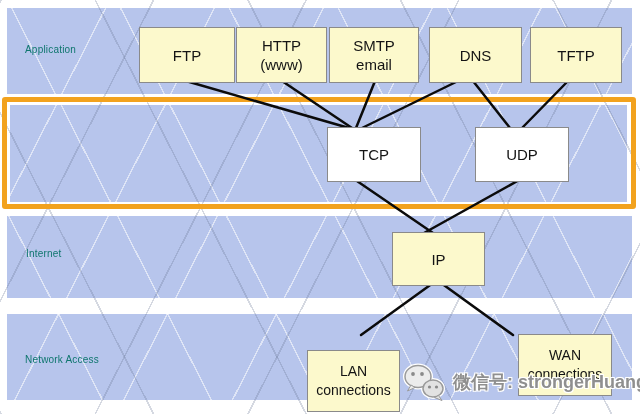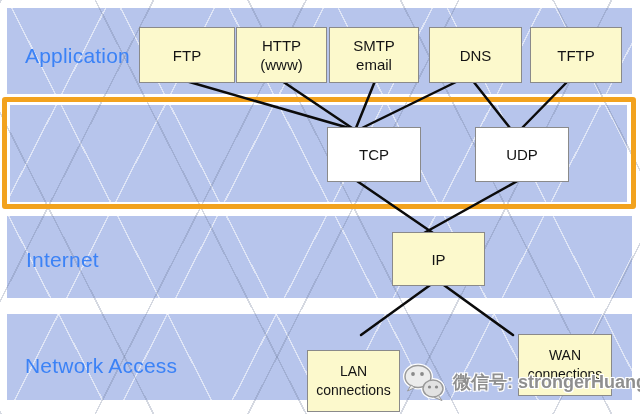--- a/index.html
+++ b/index.html
@@ -19,21 +19,21 @@
       repeating-linear-gradient(63deg,  rgba(255,255,255,.55) 0 1.4px, transparent 1.4px 97px),
       repeating-linear-gradient(117deg, rgba(255,255,255,.55) 0 1.4px, transparent 1.4px 97px);
   }
   
   .frame{
     position:absolute;left:2px;top:97px;width:624px;height:102px;
     border:5px solid #f2a21e;border-radius:3px;background:transparent;z-index:3;
   }
   svg.wires{position:absolute;left:0;top:0;z-index:4;}
   .label{
-    position:absolute;z-index:5;color:#3b82f6;font-size:21px;letter-spacing:.2px;
+    position:absolute;z-index:5;color:#0f766e;font-size:10px;letter-spacing:.2px;
   }
   .node{
     position:absolute;z-index:5;background:#fcf9cc;border:1px solid #8a8a8a;
     display:flex;flex-direction:column;align-items:center;justify-content:center;
     color:#141414;font-size:15px;line-height:19px;text-align:center;
   }
   .node.white{background:#ffffff;}
   .node.small{font-size:14px;}
   .watermark{
     position:absolute;left:402px;top:362px;z-index:6;

